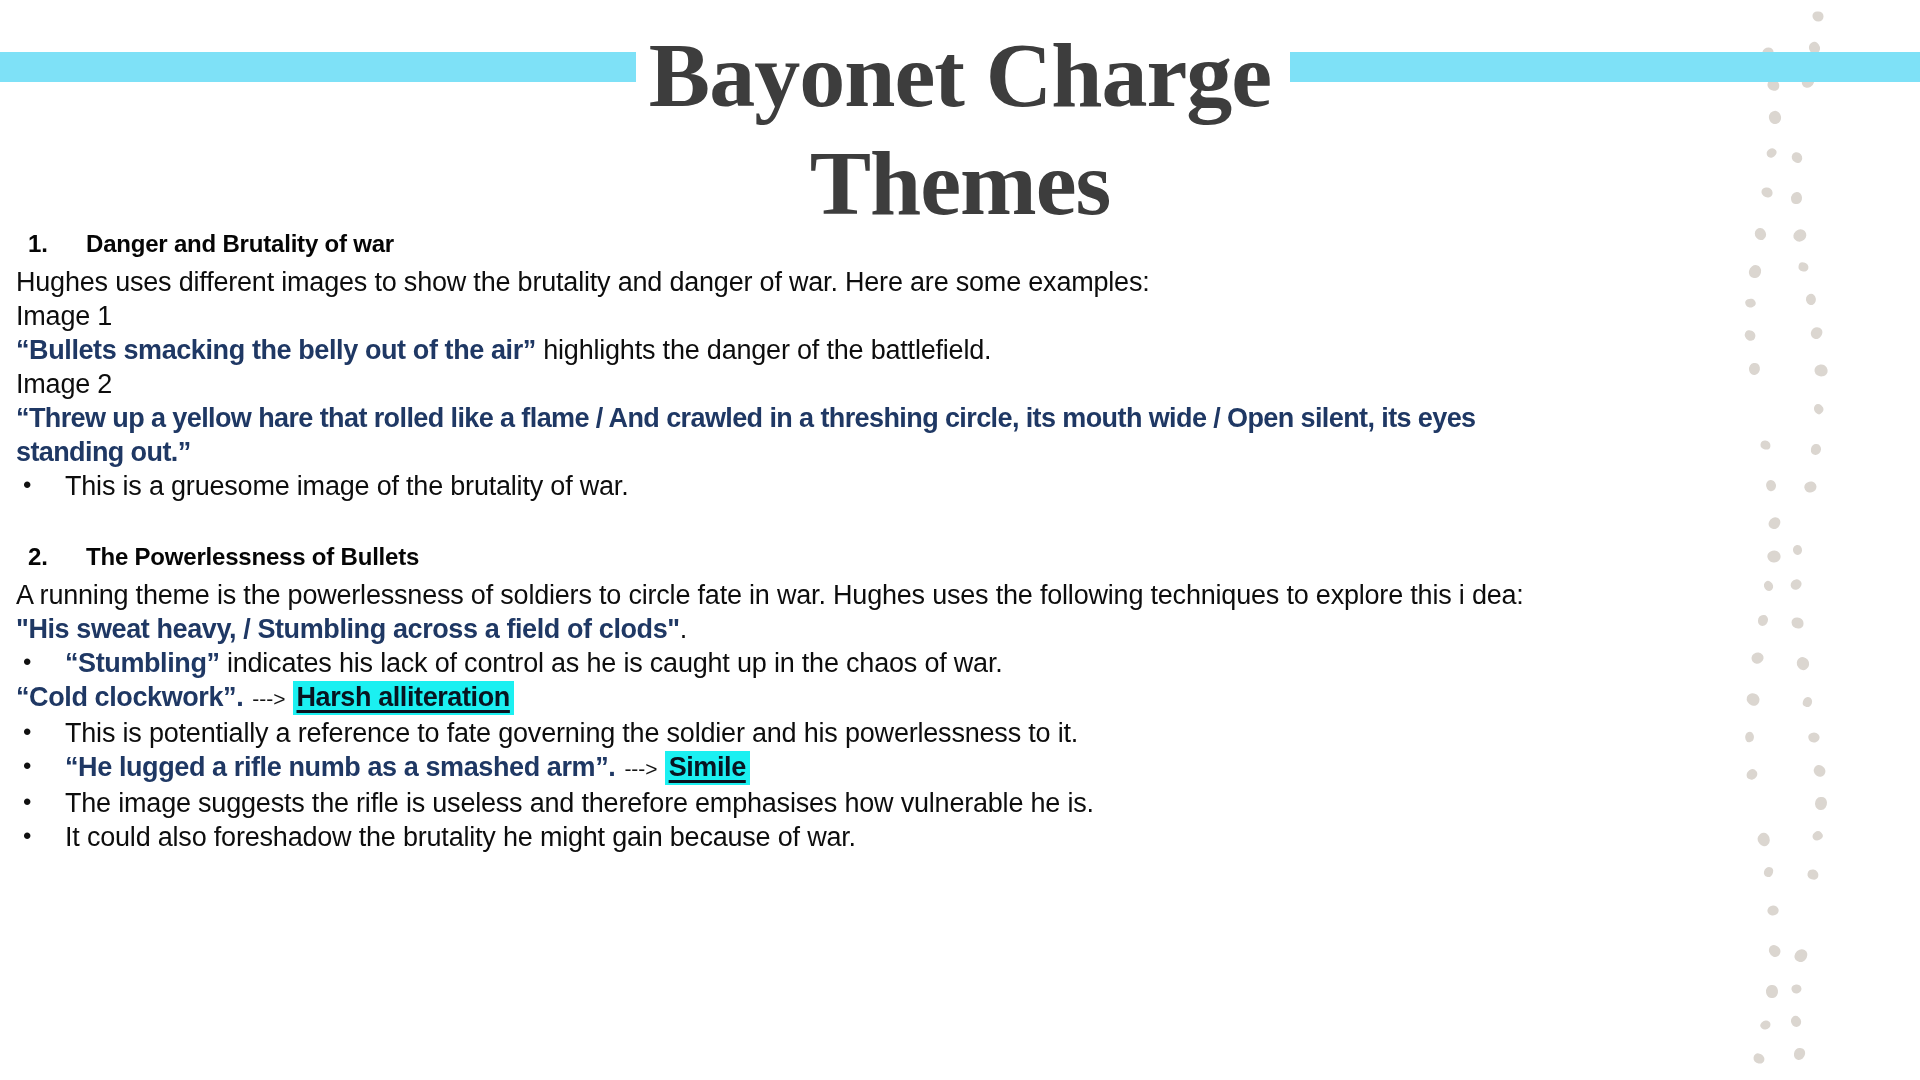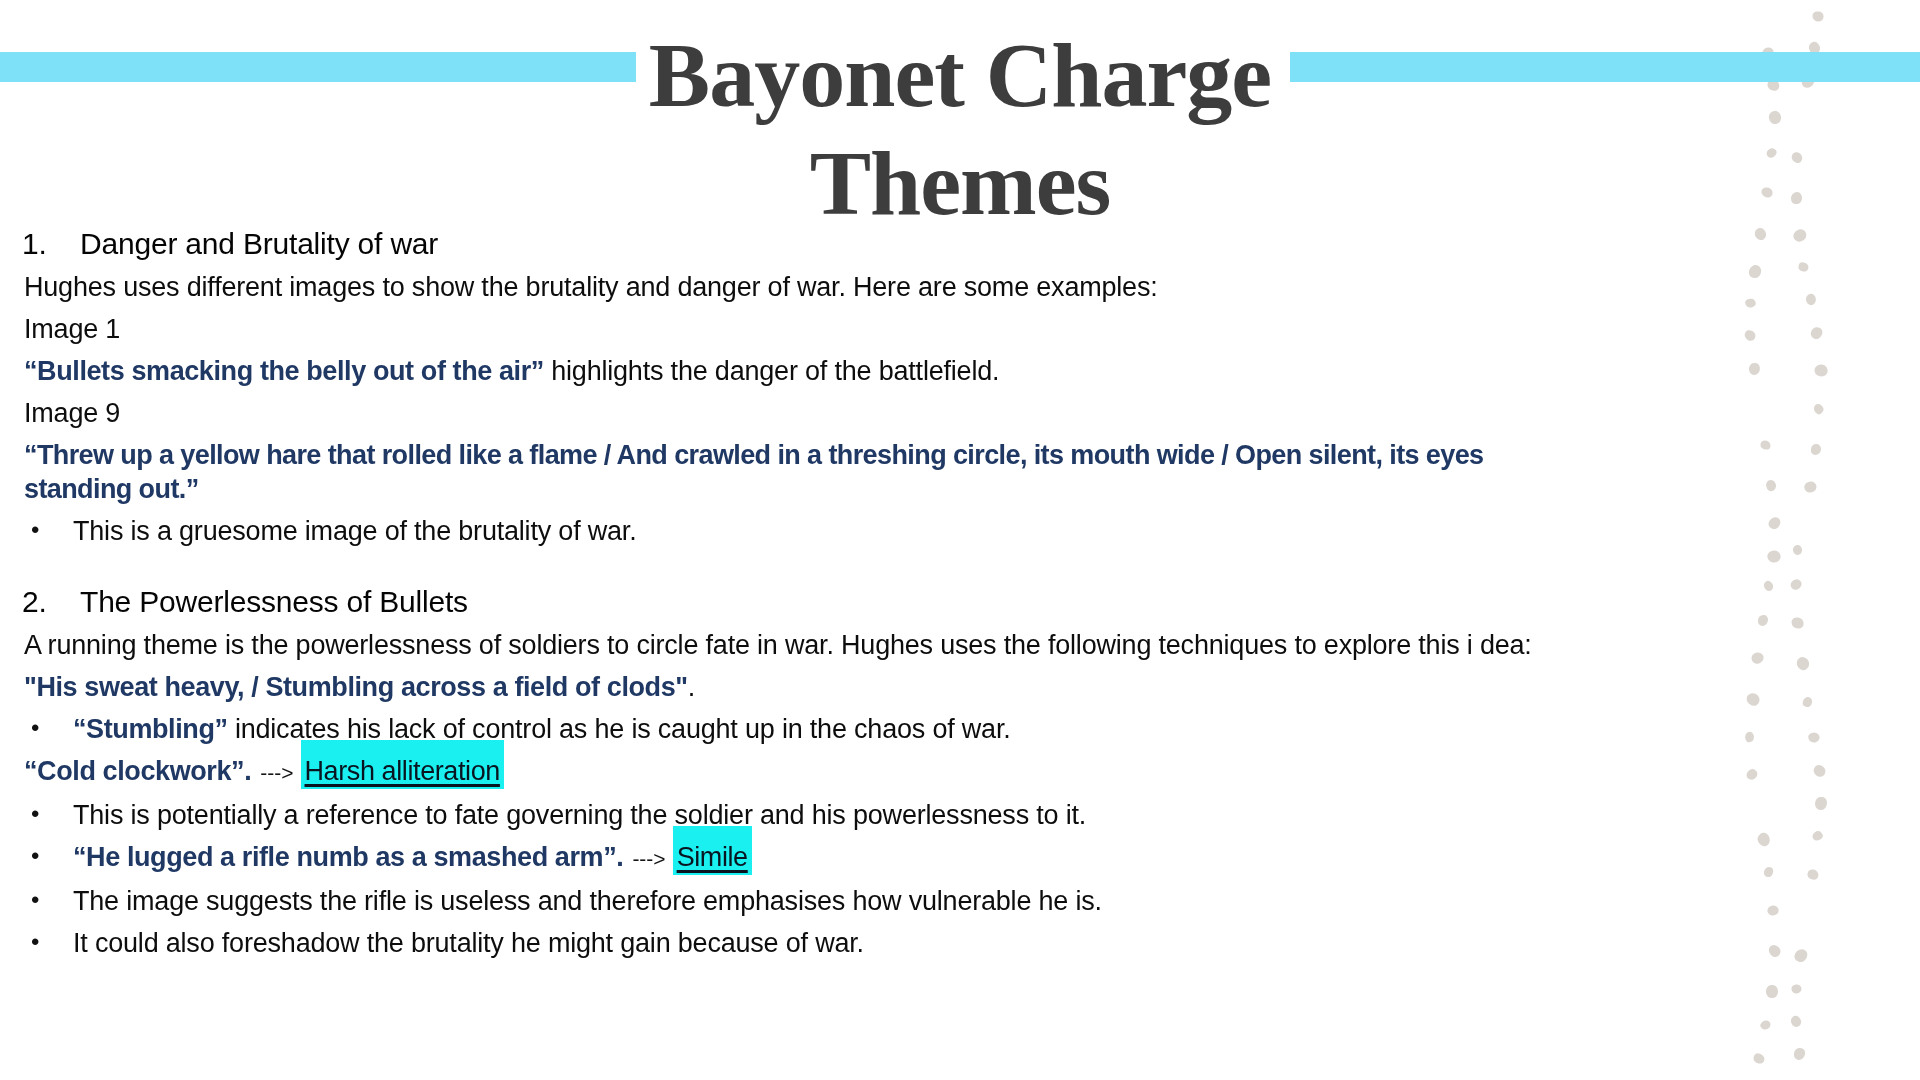--- a/index.html
+++ b/index.html
@@ -19,36 +19,36 @@
   
   .title {
     position:absolute; top:22px; left:0; right:0; z-index:3;
     margin:0; text-align:center;
     font-family:"Liberation Serif", serif;
     font-weight:700; font-size:92px; line-height:1.17;
     color:#3d3d3d; letter-spacing:-1px;
   }
   
   .content { position:absolute; left:16px; top:226px; width:1664px; z-index:3; }
-  .content p { margin:8px; font-size:27px; line-height:34px; }
+  .content p { margin:0; font-size:27px; line-height:34px; }
   .heading {
-    margin:0 0 3px 6px; font-size:30px; line-height:36px; font-weight:400; color:#050505;
+    margin:0 0 3px 12px; font-size:24px; line-height:36px; font-weight:700; color:#050505;
   }
   .hnum { display:inline-block; width:58px; }
   .mt-h2 { margin-top:36px; }
   .gap { margin-top:31px; }
   .navy { color:#1f3864; font-weight:700; letter-spacing:-0.4px; }
   .preline { white-space:pre-line; letter-spacing:-0.6px; }
   .bullet { position:relative; padding-left:49px; }
   .bullet .marker { position:absolute; left:7px; top:-1px; font-size:24px; color:#111; }
   .arrow { font-size:21px; font-weight:400; color:#141414; letter-spacing:0; padding:0 7px 0 9px; }
   .hl {
-    background:#1bf0f1; font-weight:400; color:#081420;
+    background:#1bf0f1; font-weight:700; color:#081420;
     text-decoration:underline; text-decoration-thickness:2.5px; text-underline-offset:4px;
-    padding:16px 4px 3px 4px; letter-spacing:-0.4px;
+    padding:1px 4px 3px 4px; letter-spacing:-0.4px;
   }
 </style>
 </head>
 <body>
 
 <div class="slide">
 
   <div class="dots" id="dots">
       <span class="dot" style="left: 1763px; top: 47px; width: 10px; height: 11px; background: rgb(219, 214, 208); border-radius: 56% 46% 55% 44%; transform: rotate(53deg);"></span>
       <span class="dot" style="left: 1768px; top: 79px; width: 11px; height: 12px; background: rgb(219, 214, 208); border-radius: 62% 46% 52% 44%; transform: rotate(106deg);"></span>
@@ -113,21 +113,21 @@
 
   <div class="content">
 
     <h2 class="heading"><span class="hnum">1.</span><span>Danger and Brutality of war</span></h2>
 
     <p>Hughes uses different images to show the brutality and danger of war. Here are some examples:</p>
 
     <p class="gap">Image 1</p>
     <p><span class="navy">“Bullets smacking the belly out of the air”</span><span> highlights the danger of the battlefield.</span></p>
 
-    <p class="gap">Image 9</p>
+    <p class="gap">Image 2</p>
     <p><span class="navy preline">“Threw up a yellow hare that rolled like a flame / And crawled in a threshing circle, its mouth wide / Open silent, its eyes
 standing out.”</span></p>
     <p class="bullet"><span class="marker">•</span><span>This is a gruesome image of the brutality of war.</span></p>
 
     <h2 class="heading mt-h2"><span class="hnum">2.</span><span>The Powerlessness of Bullets</span></h2>
 
     <p>A running theme is the powerlessness of soldiers to circle fate in war. Hughes uses the following techniques to explore this i dea:</p>
 
     <p class="gap"><span class="navy">"His sweat heavy, / Stumbling across a field of clods"</span><span>.</span></p>
     <p class="bullet"><span class="marker">•</span><span class="navy">“Stumbling”</span><span> indicates his lack of control as he is caught up in the chaos of war.</span></p>

